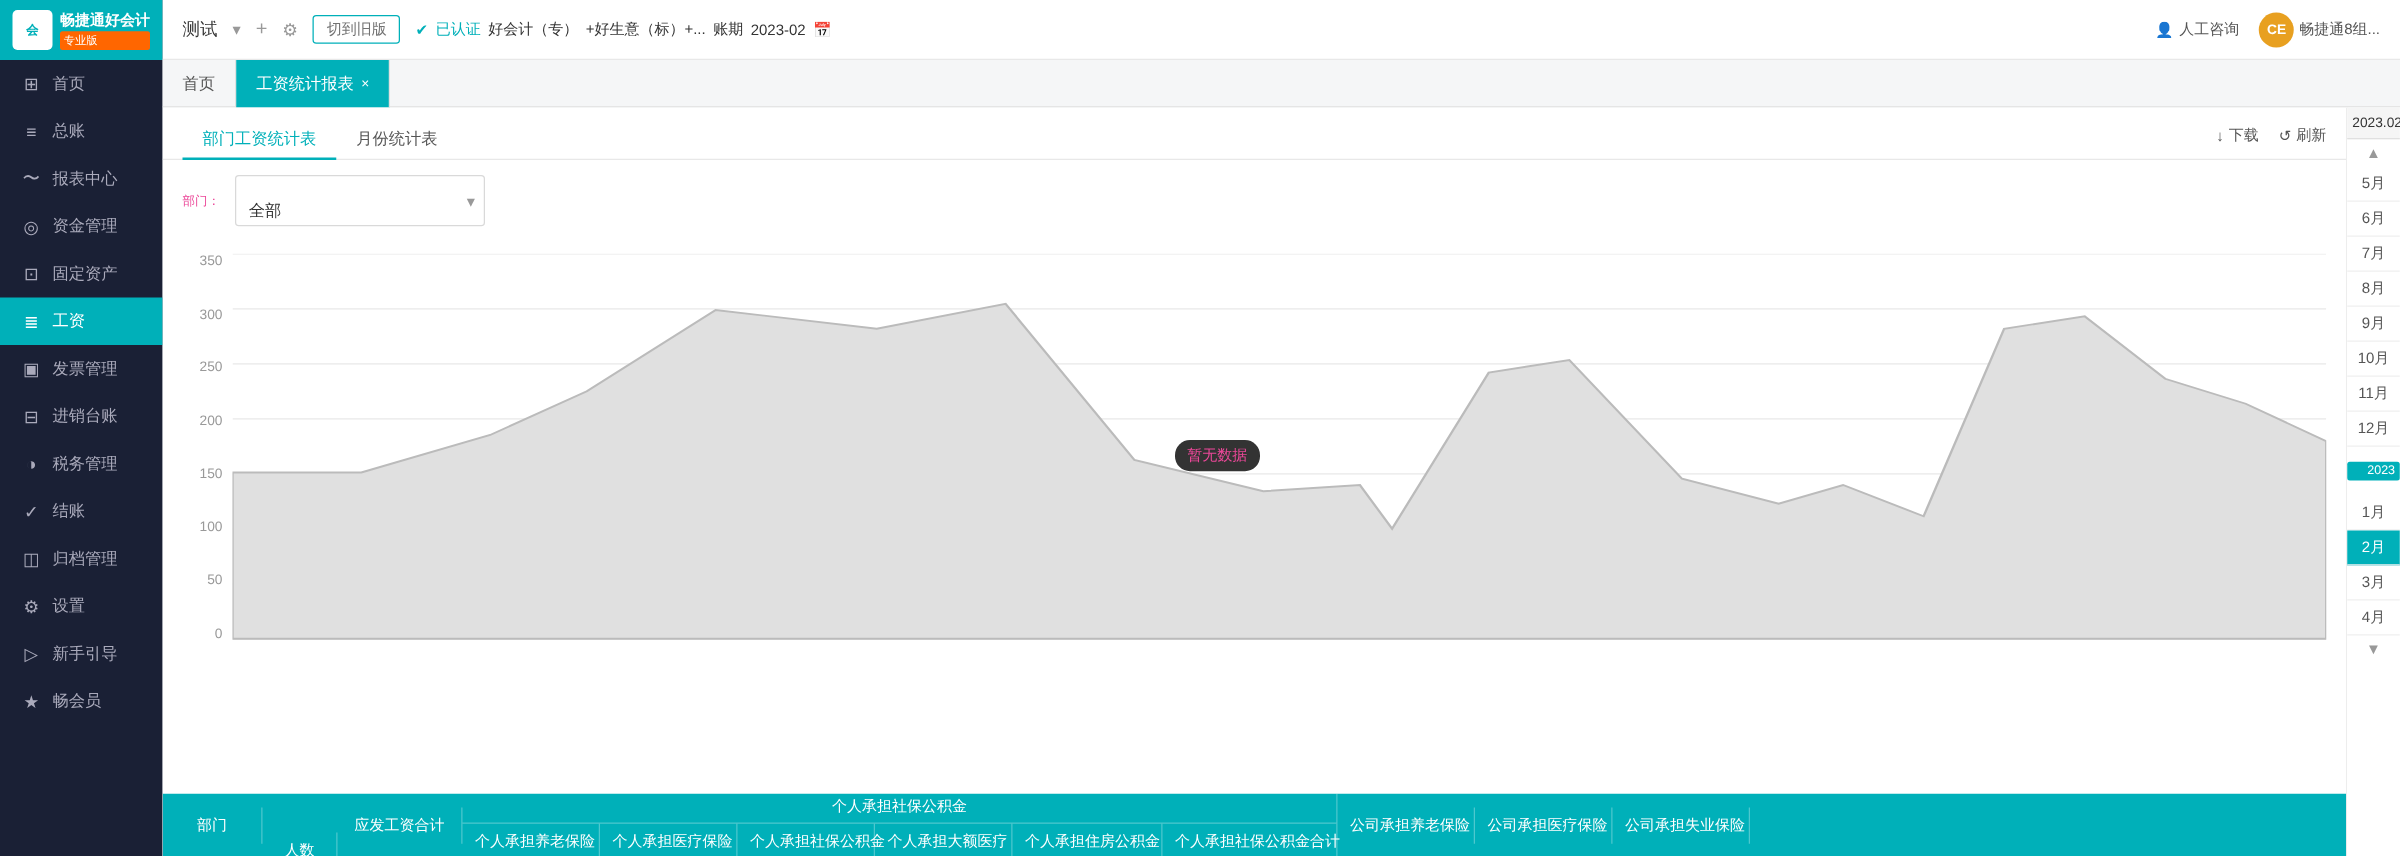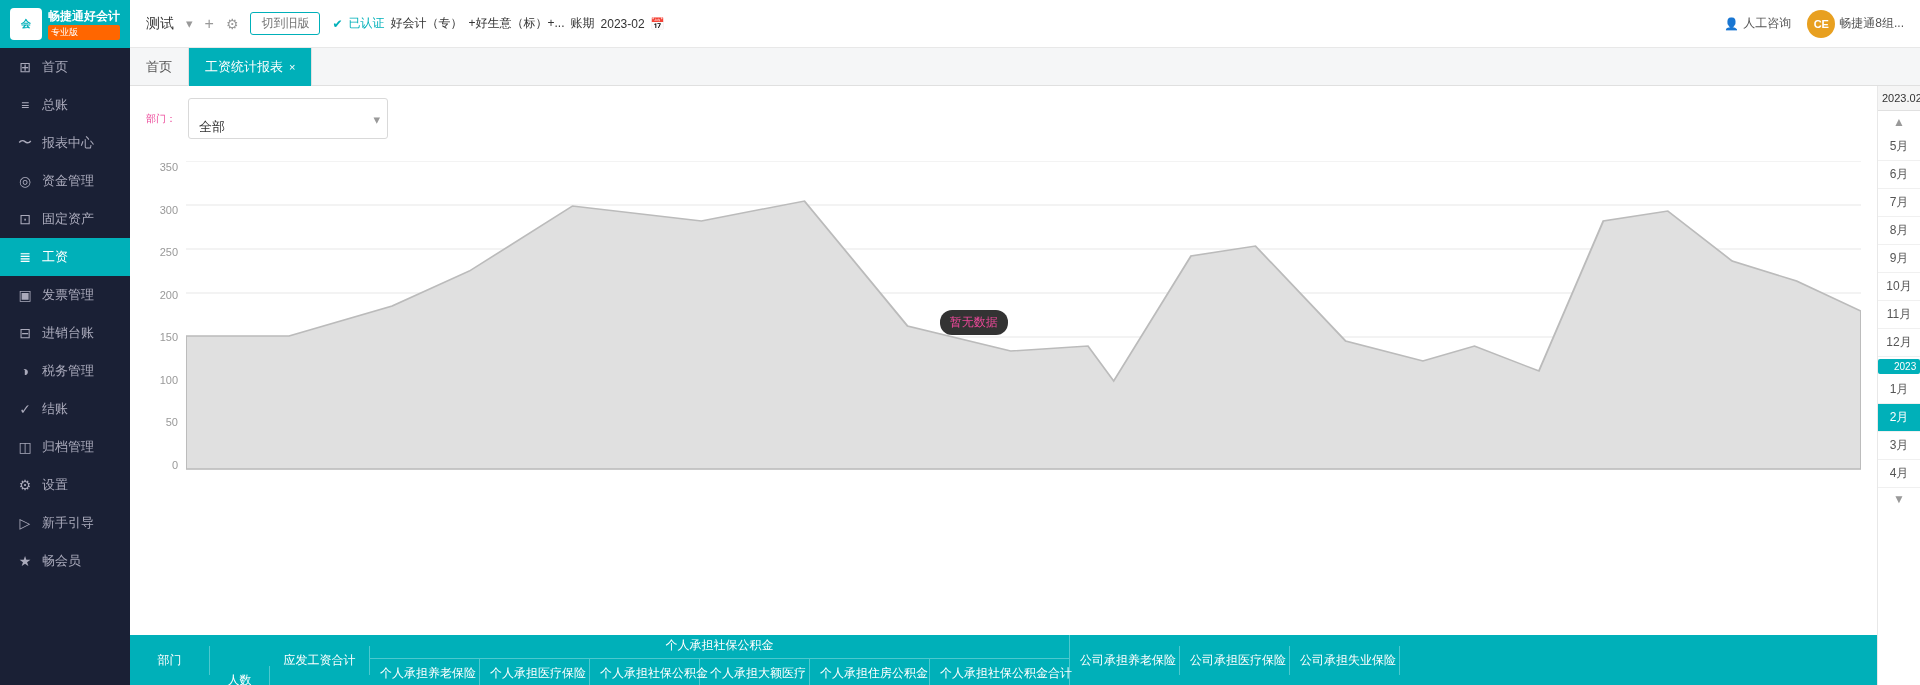--- a/index.html
+++ b/index.html
@@ -366,21 +366,21 @@
       color: white;
     }
     .panel-year-badge {
       background: #00b0b9;
       color: white;
       font-size: 10px;
       padding: 2px 16px;
       border-radius: 2px;
       width: 100%;
       text-align: center;
-      margin: 2px 0;
+      margin: 12px 0;
     }
 
     .content-with-panel {
       flex: 1;
       display: flex;
       overflow: hidden;
     }
     .content-main {
       flex: 1;
       display: flex;
@@ -505,20 +505,38 @@
       <span>工资统计报表</span>
       <span class="tab-close">×</span>
     </div>
   </div>
 
   <div class="content">
     <div class="content-with-panel">
 
       <div class="content-main">
 
+        <div class="subtab-bar">
+          <div class="subtab active">
+            <span>部门工资统计表</span>
+          </div>
+          <div class="subtab">
+            <span>月份统计表</span>
+          </div>
+          <div class="subtab-actions">
+            <div class="subtab-action-btn">
+              <span>↓</span>
+              <span>下载</span>
+            </div>
+            <div class="subtab-action-btn">
+              <span>↺</span>
+              <span>刷新</span>
+            </div>
+          </div>
+        </div>
 
         <div class="filter-bar">
           <span class="filter-label">部门：</span>
           <div class="select-wrapper">
             <select class="filter-select">
               <option>全部</option>
               <option>财务部</option>
               <option>人事部</option>
               <option>技术部</option>
               <option>销售部</option>

